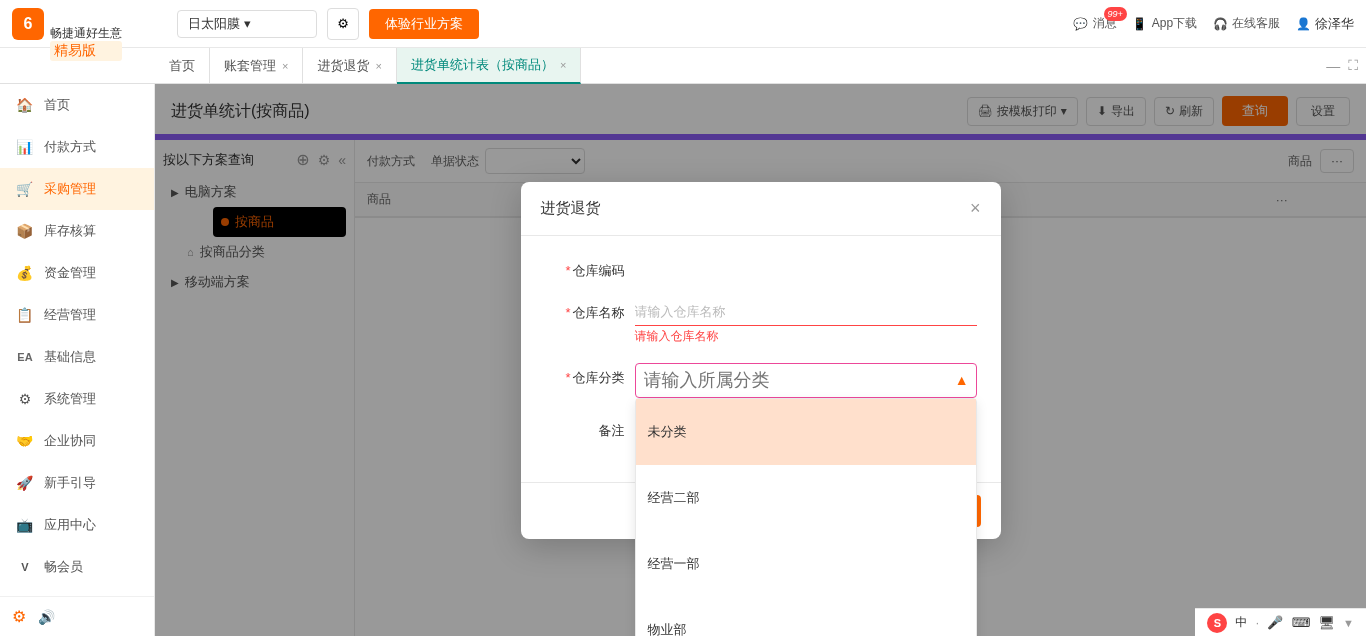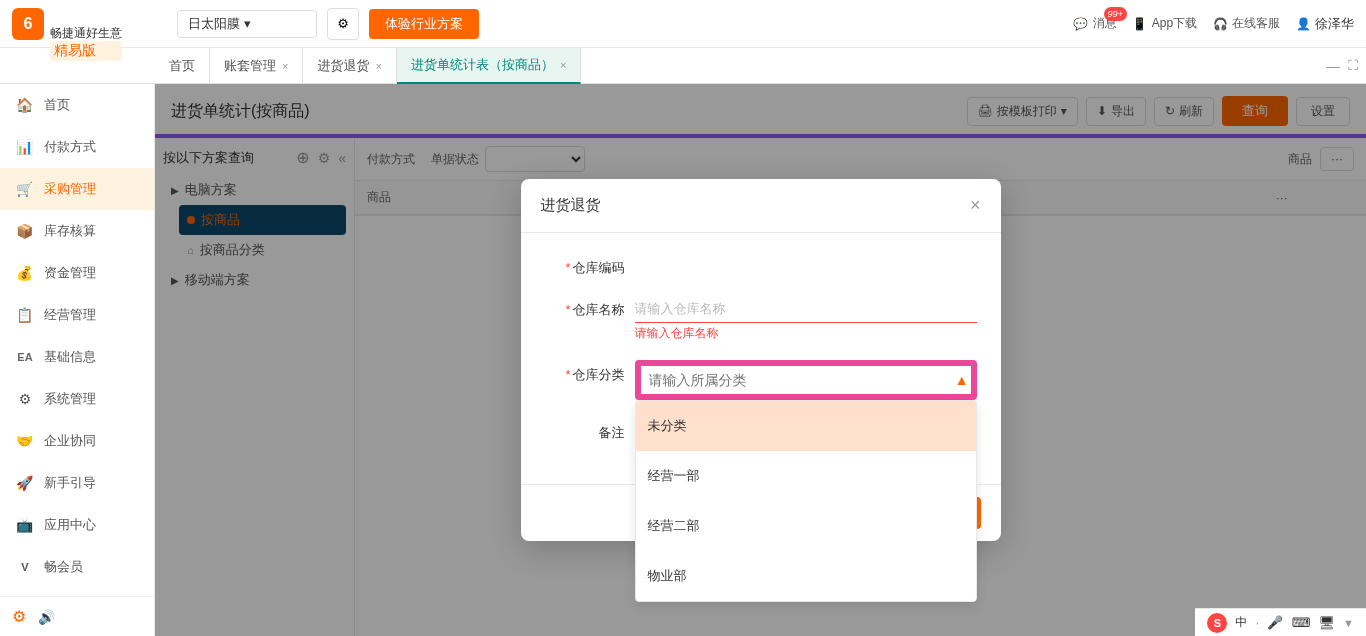--- a/index.html
+++ b/index.html
@@ -82,21 +82,21 @@
       display: flex; align-items: center; gap: 10px;
       padding: 12px 16px; cursor: pointer; color: #555; font-size: 13px;
     }
     .sidebar-item.active { background: #fff3e0; color: #ff6600; }
     .sidebar-icon { width: 18px; height: 18px; display: flex; align-items: center; justify-content: center; font-size: 14px; }
 
     
     .content-area { flex: 1; overflow: hidden; position: relative; background: #f5f5f5; }
     .page-header {
       display: flex; align-items: center; justify-content: space-between;
-      padding: 12px 16px 8px; background: #fff; border-bottom: 4px solid #8b5cf6;
+      padding: 12px 16px 8px; background: #fff; border-bottom: 6px solid #8b5cf6;
     }
     .page-title { font-size: 16px; color: #333; font-weight: 500; }
     .page-actions { display: flex; align-items: center; gap: 8px; }
     .action-btn {
       display: flex; align-items: center; gap: 4px;
       border: 1px solid #ddd; border-radius: 4px; padding: 5px 10px;
       background: #fff; cursor: pointer; font-size: 12px; color: #555;
     }
     .query-btn {
       background: #ff6600; color: #fff; border: none; border-radius: 4px;
@@ -112,21 +112,21 @@
     .query-field { display: flex; align-items: center; gap: 6px; }
     .query-label { font-size: 12px; color: #666; white-space: nowrap; }
     .query-select {
       border: 1px solid #ddd; border-radius: 4px; padding: 4px 8px;
       font-size: 12px; color: #333; background: #fff; min-width: 100px;
     }
 
     
     .tree-nav { font-size: 13px; }
     .tree-item { padding: 6px 8px; cursor: pointer; color: #555; display: flex; align-items: center; gap: 6px; }
-    .tree-item.active { color: #ff6600; background: #0c4a6e; border-radius: 4px; }
+    .tree-item.active { color: #ff6600; background: #000000; border-radius: 4px; margin-left: 34px; }
     .tree-child { padding-left: 16px; }
 
     
     .data-table { width: 100%; border-collapse: collapse; font-size: 12px; }
     .data-table th {
       background: #fafafa; border-bottom: 1px solid #e8e8e8;
       padding: 8px 12px; text-align: left; color: #666; font-weight: normal;
     }
 
     
@@ -160,34 +160,34 @@
     .form-control {
       flex: 1; border: none; border-bottom: 1px solid #ddd;
       padding: 6px 0; font-size: 13px; color: #333; outline: none;
       background: transparent;
     }
     .form-control.error { border-bottom: 1px solid #ff4444; }
     .error-msg { color: #ff4444; font-size: 12px; margin-top: 2px; }
     .form-control::placeholder { color: #bbb; }
     .category-input-wrap { position: relative; flex: 1; }
     .category-input {
-      width: 100%; border: 6px solid #ec4899; border-radius: 4px;
-      padding: 6px 30px 6px 8px; font-size: 14px; color: #333; outline: none;
+      width: 100%; border: 1px solid #ec4899; border-radius: 4px;
+      padding: 6px 30px 6px 8px; font-size: 18px; color: #333; outline: none;
     }
     .category-toggle {
       position: absolute; right: 8px; top: 50%; transform: translateY(-50%);
       cursor: pointer; color: #ff6600; font-size: 14px;
     }
     .dropdown-list {
       position: absolute; top: 100%; left: 0; right: 0;
       background: #fff; border: 1px solid #e8e8e8; border-radius: 4px;
       box-shadow: 0 4px 12px rgba(0,0,0,0.1); z-index: 200;
     }
     .dropdown-item {
-      padding: 16px 12px; cursor: pointer; font-size: 13px; color: #333;
+      padding: 24px 12px; cursor: pointer; font-size: 13px; color: #333;
     }
     .dropdown-item.highlighted { background: #ffe0cc; }
     .modal-footer {
       display: flex; justify-content: flex-end; padding: 12px 20px;
       border-top: 1px solid #e8e8e8; gap: 10px;
     }
     .btn-save {
       border: none; border-radius: 4px; padding: 7px 20px;
       background: #ff6600; color: #fff; cursor: pointer; font-size: 13px;
     }
@@ -457,22 +457,22 @@
 
           <div class="form-row" style="position:relative;">
             <label class="form-label">
               <span class="required">*</span><span>仓库分类</span>
             </label>
             <div class="category-input-wrap">
               <input type="text" class="category-input" placeholder="请输入所属分类" style="">
               <span class="category-toggle">▲</span>
               <div class="dropdown-list">
                 <div class="dropdown-item highlighted">未分类</div>
+                <div class="dropdown-item">经营二部</div>
                 <div class="dropdown-item">经营一部</div>
-                <div class="dropdown-item">经营二部</div>
                 <div class="dropdown-item">物业部</div>
               </div>
             </div>
           </div>
 
           <div class="form-row">
             <label class="form-label">备注</label>
             <div style="flex:1;">
               <input type="text" class="form-control" style="width: 100%;">
             </div>

